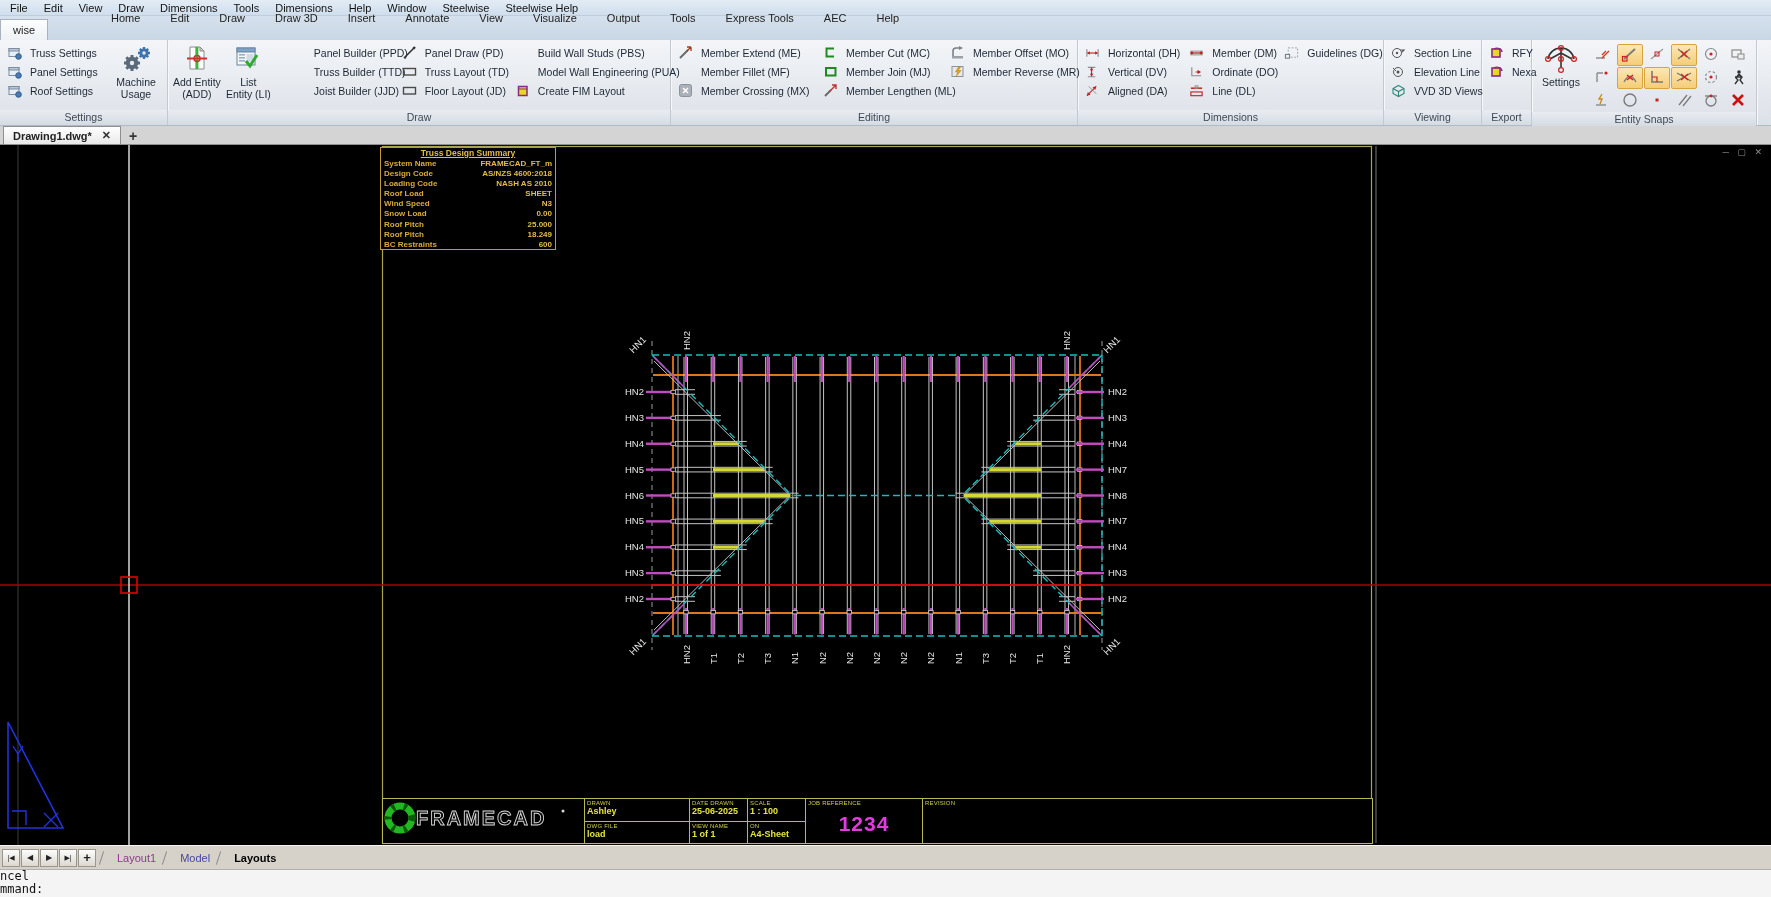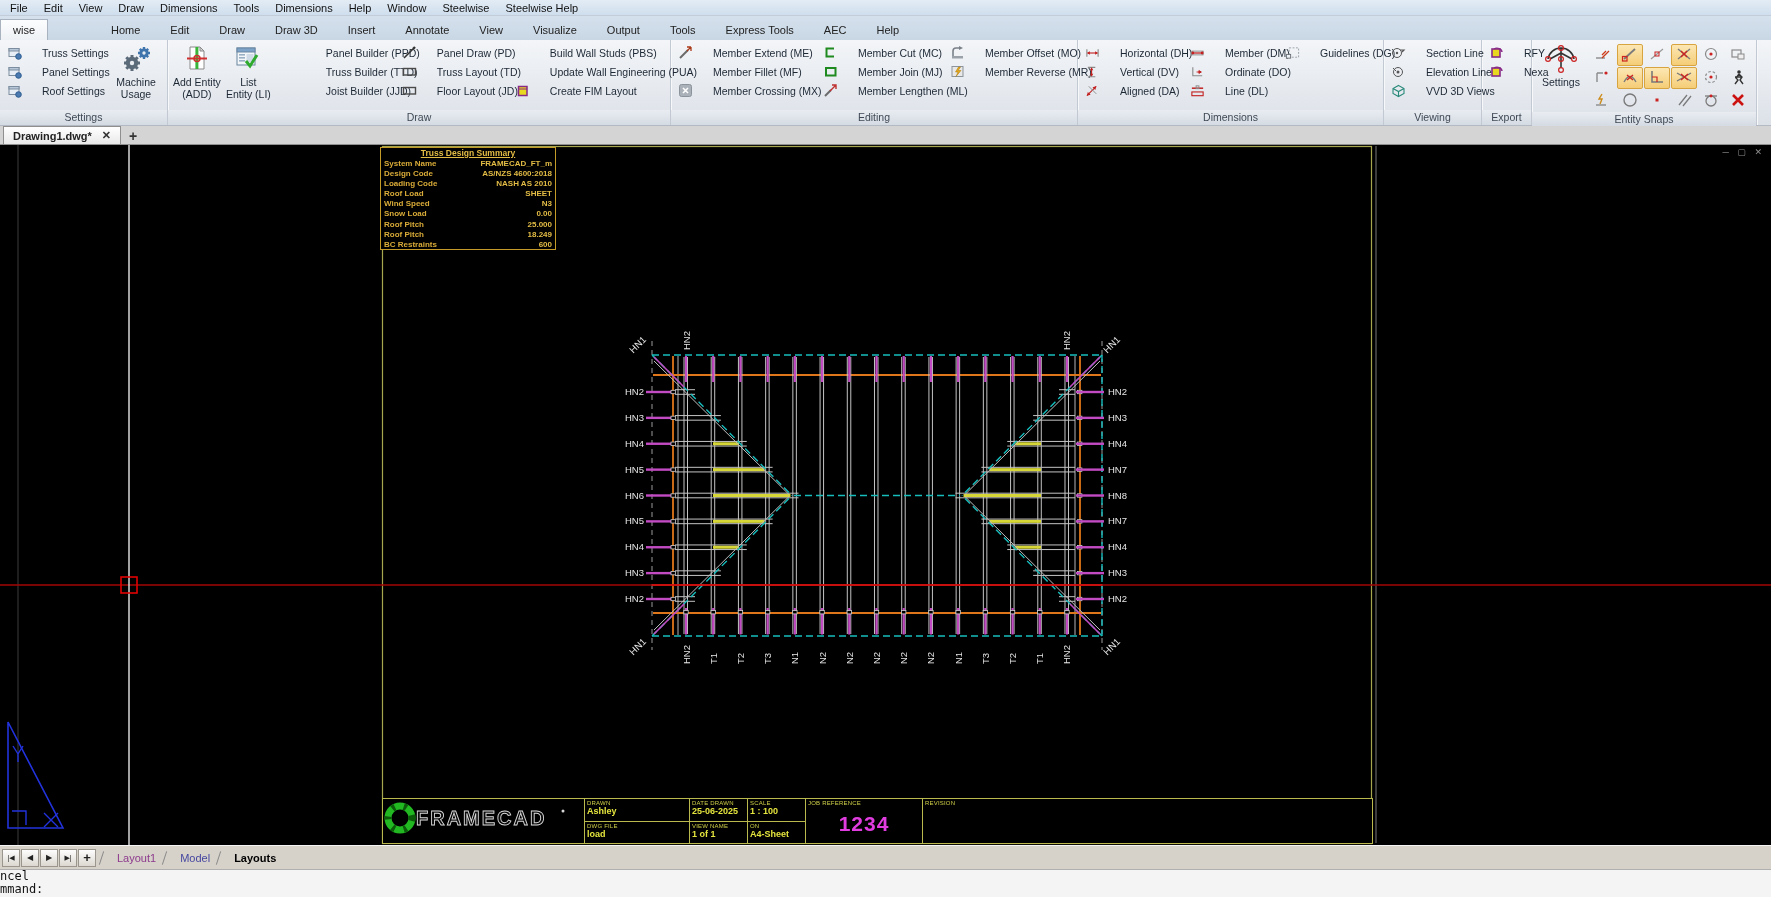--- a/index.html
+++ b/index.html
@@ -3,30 +3,30 @@
 <meta charset="utf-8">
 <style>
 *{margin:0;padding:0;box-sizing:border-box}
 html,body{width:1771px;height:897px;overflow:hidden}
 body{font-family:"Liberation Sans",sans-serif;background:#d8dde3;position:relative;font-size:11px}
 
 .menubar{height:16px;background:linear-gradient(#e3ecf5,#cfdeed);display:flex;align-items:center;padding-left:2px;color:#111;border-bottom:1px solid #c2cdd9}
 .menubar .mi{padding:1px 8px}
 
 .rtabs{height:24px;background:linear-gradient(#d5e1ed,#c9d6e4);display:flex;align-items:flex-end;color:#222}
-.rtab{padding:4px 15px 4px;margin-bottom:0}
+.rtab{padding:4px 15px 16px;margin-bottom:0}
 .rtab.active{background:linear-gradient(#fcfdfe,#eef1f5);border:1px solid #a9b3bf;border-bottom:none;margin-right:48px;padding:4px 12px}
 
 .ribbon{height:86px;background:linear-gradient(#f3f5f8,#dce1e8);display:flex;border-bottom:1px solid #b3bac3}
 .rgroup{display:flex;flex-direction:column;border-right:1px solid #c2c9d2;box-shadow:1px 0 0 #f6f8fa}
 .rg-content{flex:1;display:flex;align-items:flex-start;padding:3px 4px 0 5px;gap:5px}
 .rsmall,.rbig{font-size:10.5px}
 .rg-label{height:15px;line-height:14px;text-align:center;font-size:10.5px;color:#3f4955;background:linear-gradient(#e9edf2,#d5dbe3)}
 .rstack{display:flex;flex-direction:column}
-.rsmall{height:19px;display:flex;align-items:center;gap:20px;color:#1d2835;padding:0 2px;white-space:nowrap}
+.rsmall{height:19px;display:flex;align-items:center;gap:8px;color:#1d2835;padding:0 2px;white-space:nowrap}
 .rsmall .ric{width:15px;height:15px;display:inline-flex;align-items:center;justify-content:center;flex:0 0 15px}
 .rsmall .ric.empty{visibility:hidden}
 .rbig{display:flex;flex-direction:column;align-items:center;color:#1d2835;text-align:center;line-height:12px;padding-top:1px;white-space:nowrap}
 .rbig .bic{height:32px;display:flex;align-items:center;justify-content:center}
 .coldiv{width:1px;background:#c7cdd5;margin:2px 4px;align-self:stretch}
 
 .snapgrid{display:grid;grid-template-columns:repeat(6,26px);grid-auto-rows:22px;gap:1px;margin-top:1px}
 .snapcell{display:flex;align-items:center;justify-content:center;border-radius:2px;border:1px solid transparent}
 .snapcell.active{background:linear-gradient(#fce7b4,#f5cd77);border:1px solid #d8a440}
 
@@ -237,21 +237,21 @@
             <span>Floor Layout (JD)</span>
           </div>
         </div>
         <div class="rstack" style="width: 160px;">
           <div class="rsmall">
             <span class="ric empty"></span>
             <span>Build Wall Studs (PBS)</span>
           </div>
           <div class="rsmall">
             <span class="ric empty"></span>
-            <span>Update Wall Engineering (PUA)</span>
+            <span>Model Wall Engineering (PUA)</span>
           </div>
           <div class="rsmall">
             <span class="ric">
               <svg width="15" height="15" viewBox="0 0 15 15">
                 <rect x="3.5" y="3.5" width="8.5" height="9" fill="#e8d820" stroke="#882a88" stroke-width="1.5"></rect>
                 <path d="M3.5 6 h8.5" stroke="#882a88" stroke-width="1"></path>
               </svg>
             </span>
             <span>Create FIM Layout</span>
           </div>

